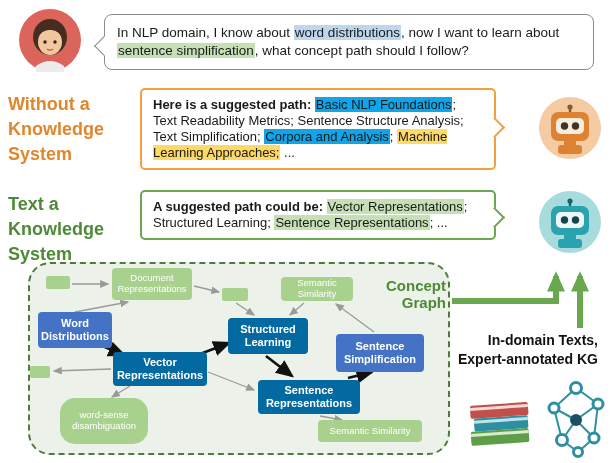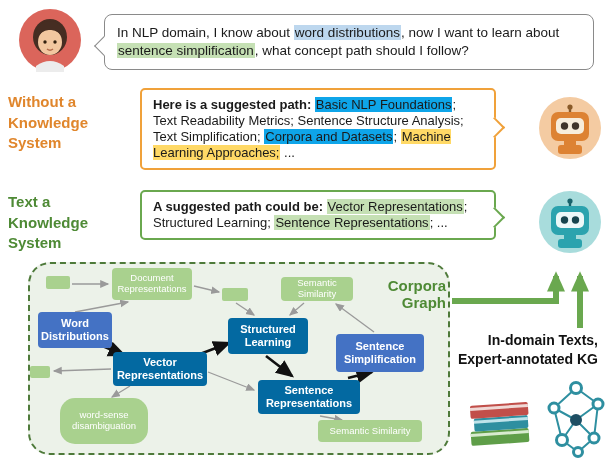--- a/index.html
+++ b/index.html
@@ -16,21 +16,21 @@
   .tail{position:absolute;width:13px;height:13px;background:#fff;transform:rotate(45deg);}
   .tail-left{left:-8px;top:24px;border-left:1.6px solid #8a8a8a;border-bottom:1.6px solid #8a8a8a;}
   .tail-right-o{right:-8px;top:30px;border-right:2px solid #F0A13A;border-top:2px solid #F0A13A;}
   .tail-right-g{right:-8px;top:18px;border-right:2px solid #6AA84F;border-top:2px solid #6AA84F;}
   .bold{font-weight:bold;}
   .hl-blue{background:#BDD7EE;padding:0 1px;}
   .hl-green{background:#C5E0B4;padding:0 1px;}
   .hl-orange{background:#0ea5e9;padding:0 1px;}
   .hl-yellow{background:#FFD966;padding:0 1px;}
   
-  .side-label{position:absolute;font-size:15px;font-weight:bold;line-height:1.38;width:130px;}
+  .side-label{position:absolute;font-size:18px;font-weight:bold;line-height:1.38;width:130px;}
   .lbl-orange{color:#E0862C;}
   .lbl-green{color:#4E8A35;}
   
   #graph-box{position:absolute;left:28px;top:262px;width:422px;height:193px;
              border:2px dashed #4E7A3A;border-radius:22px;background:#ECF2E9;z-index:0;box-sizing:border-box;}
   #graph-title{position:absolute;left:340px;top:277px;width:106px;text-align:right;
                font-size:15px;font-weight:bold;color:#4E8A35;z-index:2;}
   .node{position:absolute;display:flex;align-items:center;justify-content:center;text-align:center;
         color:#fff;border-radius:4px;z-index:2;box-sizing:border-box;padding:2px;}
   .node.light{background:#A9D18E;font-size:9.5px;line-height:1.15;}
@@ -67,21 +67,21 @@
   </div>
 
   <div class="side-label lbl-orange" style="left:8px;top:92px;">
     <div>Without a</div>
     <div>Knowledge</div>
     <div>System</div>
   </div>
 
   <div class="msg-box orange-box" style="left:140px;top:88px;width:330px;">
     <div class="tail tail-right-o"></div>
-    <span class="bold">Here is a suggested path: </span><span class="hl-orange">Basic NLP Foundations</span><span>; Text Readability Metrics; Sentence Structure Analysis; Text Simplification; </span><span class="hl-orange">Corpora and Datasets</span><span>; </span><span class="hl-yellow">Machine Learning Approaches;</span><span> ...</span>
+    <span class="bold">Here is a suggested path: </span><span class="hl-orange">Basic NLP Foundations</span><span>; Text Readability Metrics; Sentence Structure Analysis; Text Simplification; </span><span class="hl-orange">Corpora and Analysis</span><span>; </span><span class="hl-yellow">Machine Learning Approaches;</span><span> ...</span>
   </div>
 
   <div class="abs icon-block" style="left:538px;top:96px;width:64px;height:64px;">
     <svg viewBox="0 0 64 64" width="64" height="64">
       <circle cx="32" cy="32" r="31" fill="#F4CBA2"></circle>
       <circle cx="32" cy="11" r="2.6" fill="#8A5A28"></circle>
       <rect x="30.8" y="12" width="2.4" height="5" fill="#8A5A28"></rect>
       <rect x="13" y="16" width="38" height="29" rx="7" fill="#DD8233"></rect>
       <rect x="18" y="22" width="28" height="16" rx="5" fill="#F7EDDC"></rect>
       <circle cx="26.5" cy="30" r="3.7" fill="#40342A"></circle>
@@ -110,21 +110,21 @@
       <rect x="13" y="16" width="38" height="29" rx="7" fill="#2BA3AE"></rect>
       <rect x="18" y="22" width="28" height="16" rx="5" fill="#ECF8F8"></rect>
       <circle cx="26.5" cy="30" r="3.7" fill="#17454E"></circle>
       <circle cx="37.5" cy="30" r="3.7" fill="#17454E"></circle>
       <rect x="26" y="45" width="12" height="4" fill="#2BA3AE"></rect>
       <rect x="20" y="49" width="24" height="9" rx="3" fill="#2BA3AE"></rect>
     </svg>
   </div>
 
   <div id="graph-box"></div>
-  <div id="graph-title">Corpora Graph</div>
+  <div id="graph-title">Concept Graph</div>
 
   <svg id="arrow-layer">
     <defs>
       <marker id="mb" markerWidth="8" markerHeight="7" refX="6" refY="3" orient="auto">
         <path d="M0,0 L7,3 L0,6 Z" fill="#111"></path>
       </marker>
       <marker id="mg" markerWidth="8" markerHeight="7" refX="6" refY="3" orient="auto">
         <path d="M0,0 L7,3 L0,6 Z" fill="#9a9a9a"></path>
       </marker>
       <marker id="mgr" markerWidth="4" markerHeight="4" refX="2.6" refY="1.5" orient="auto">

